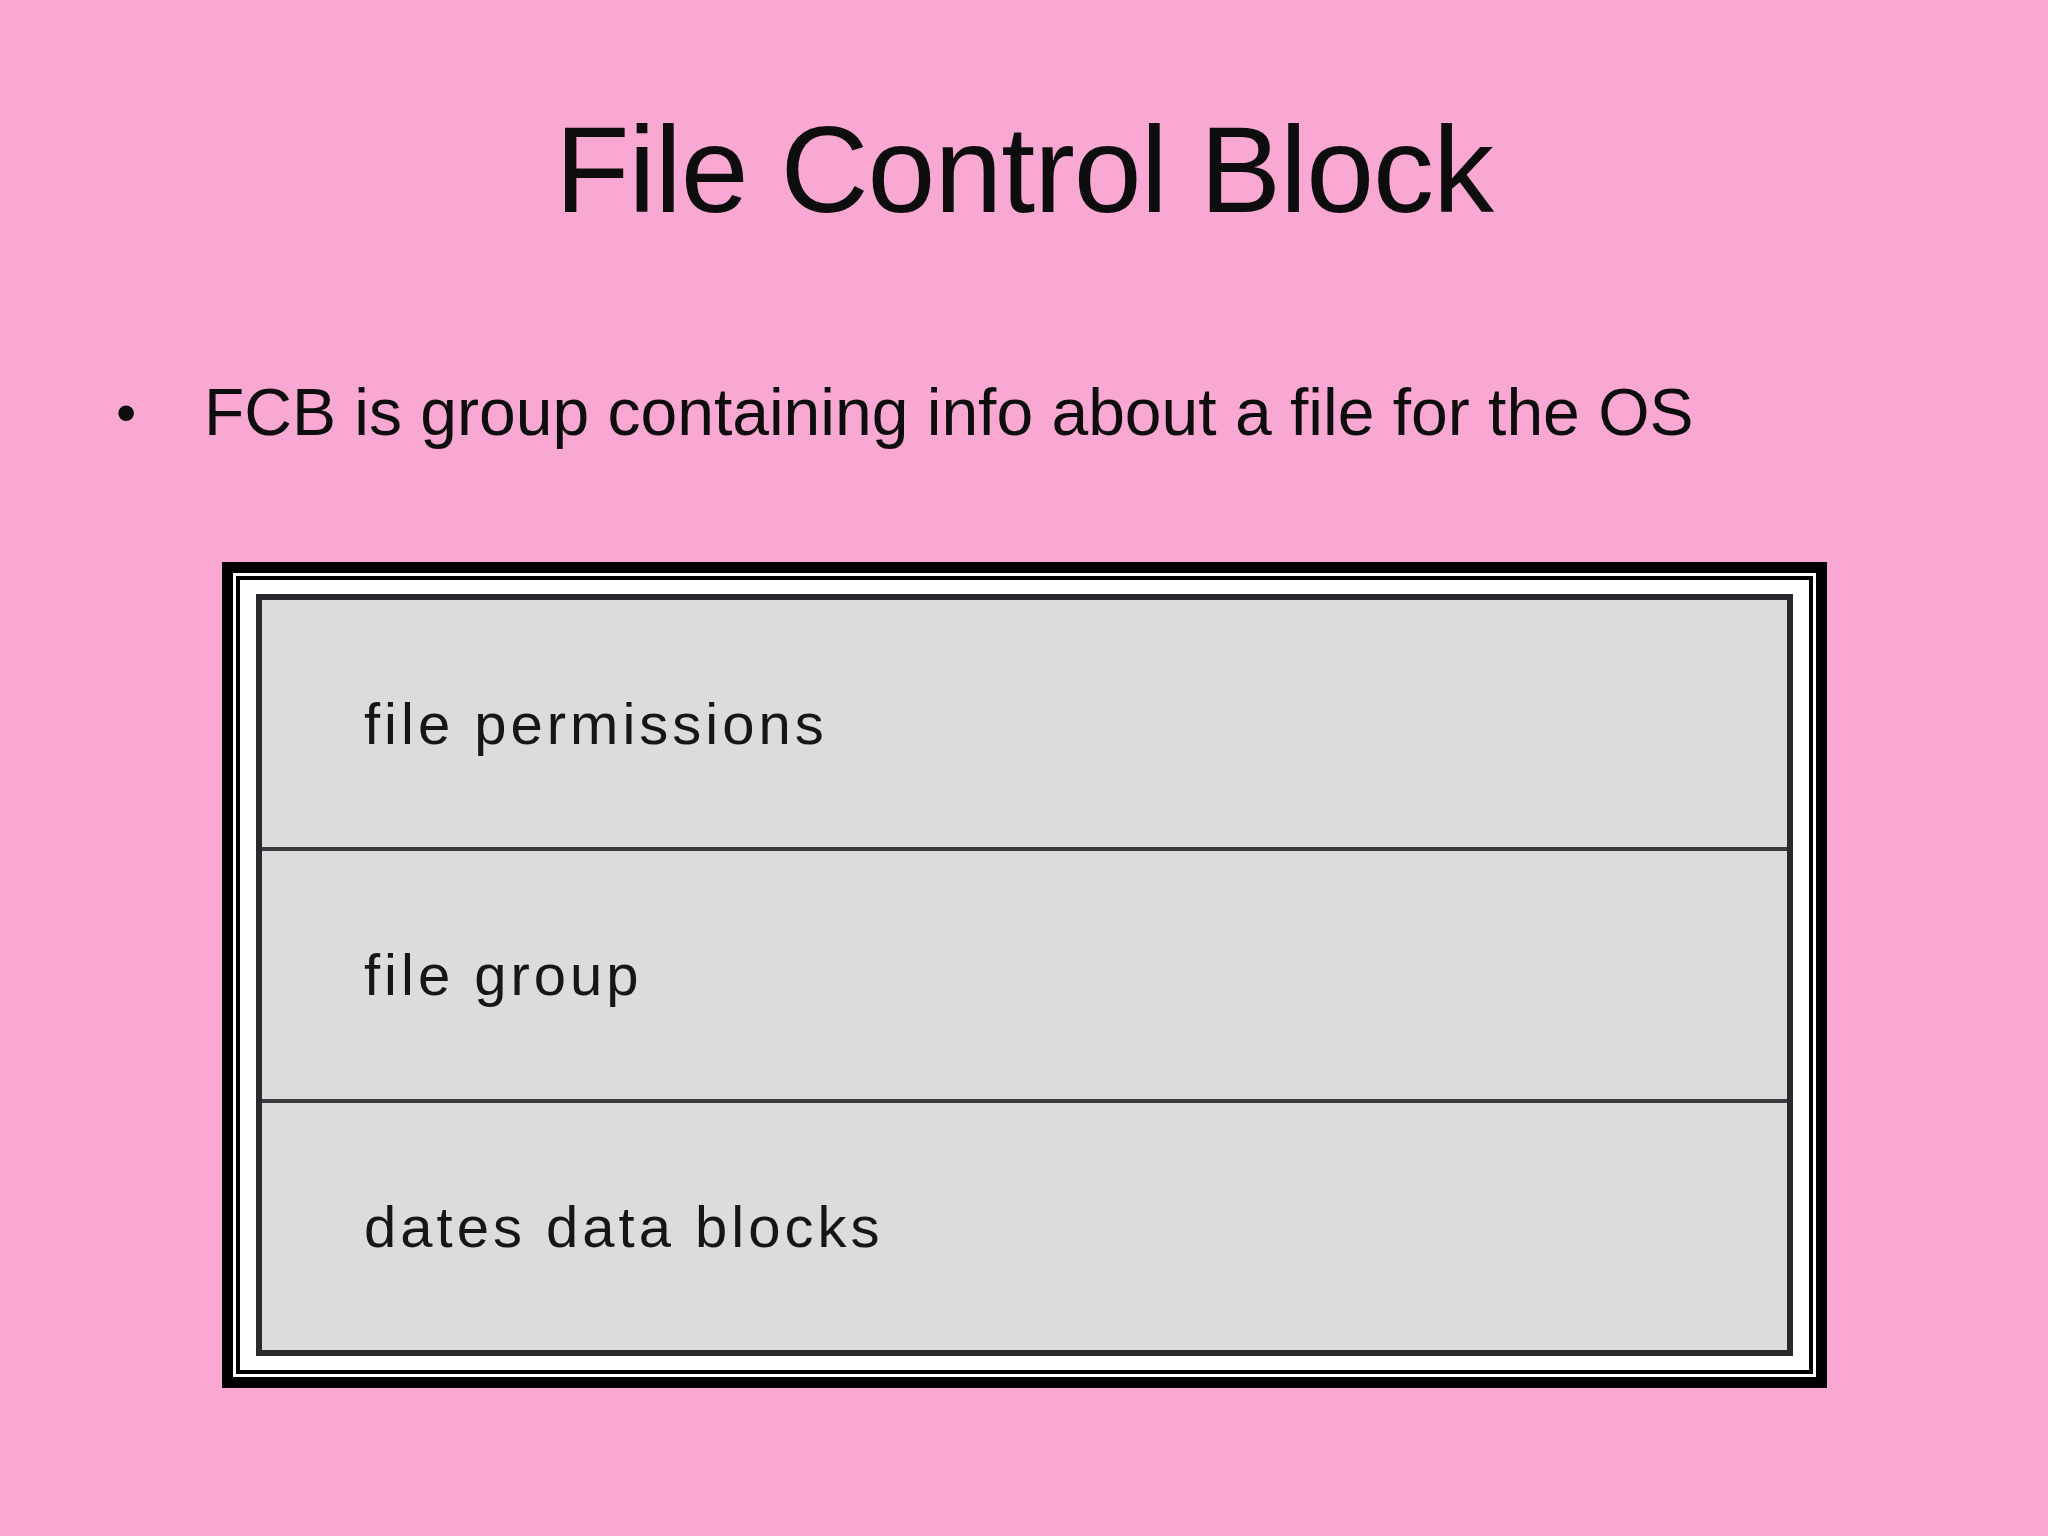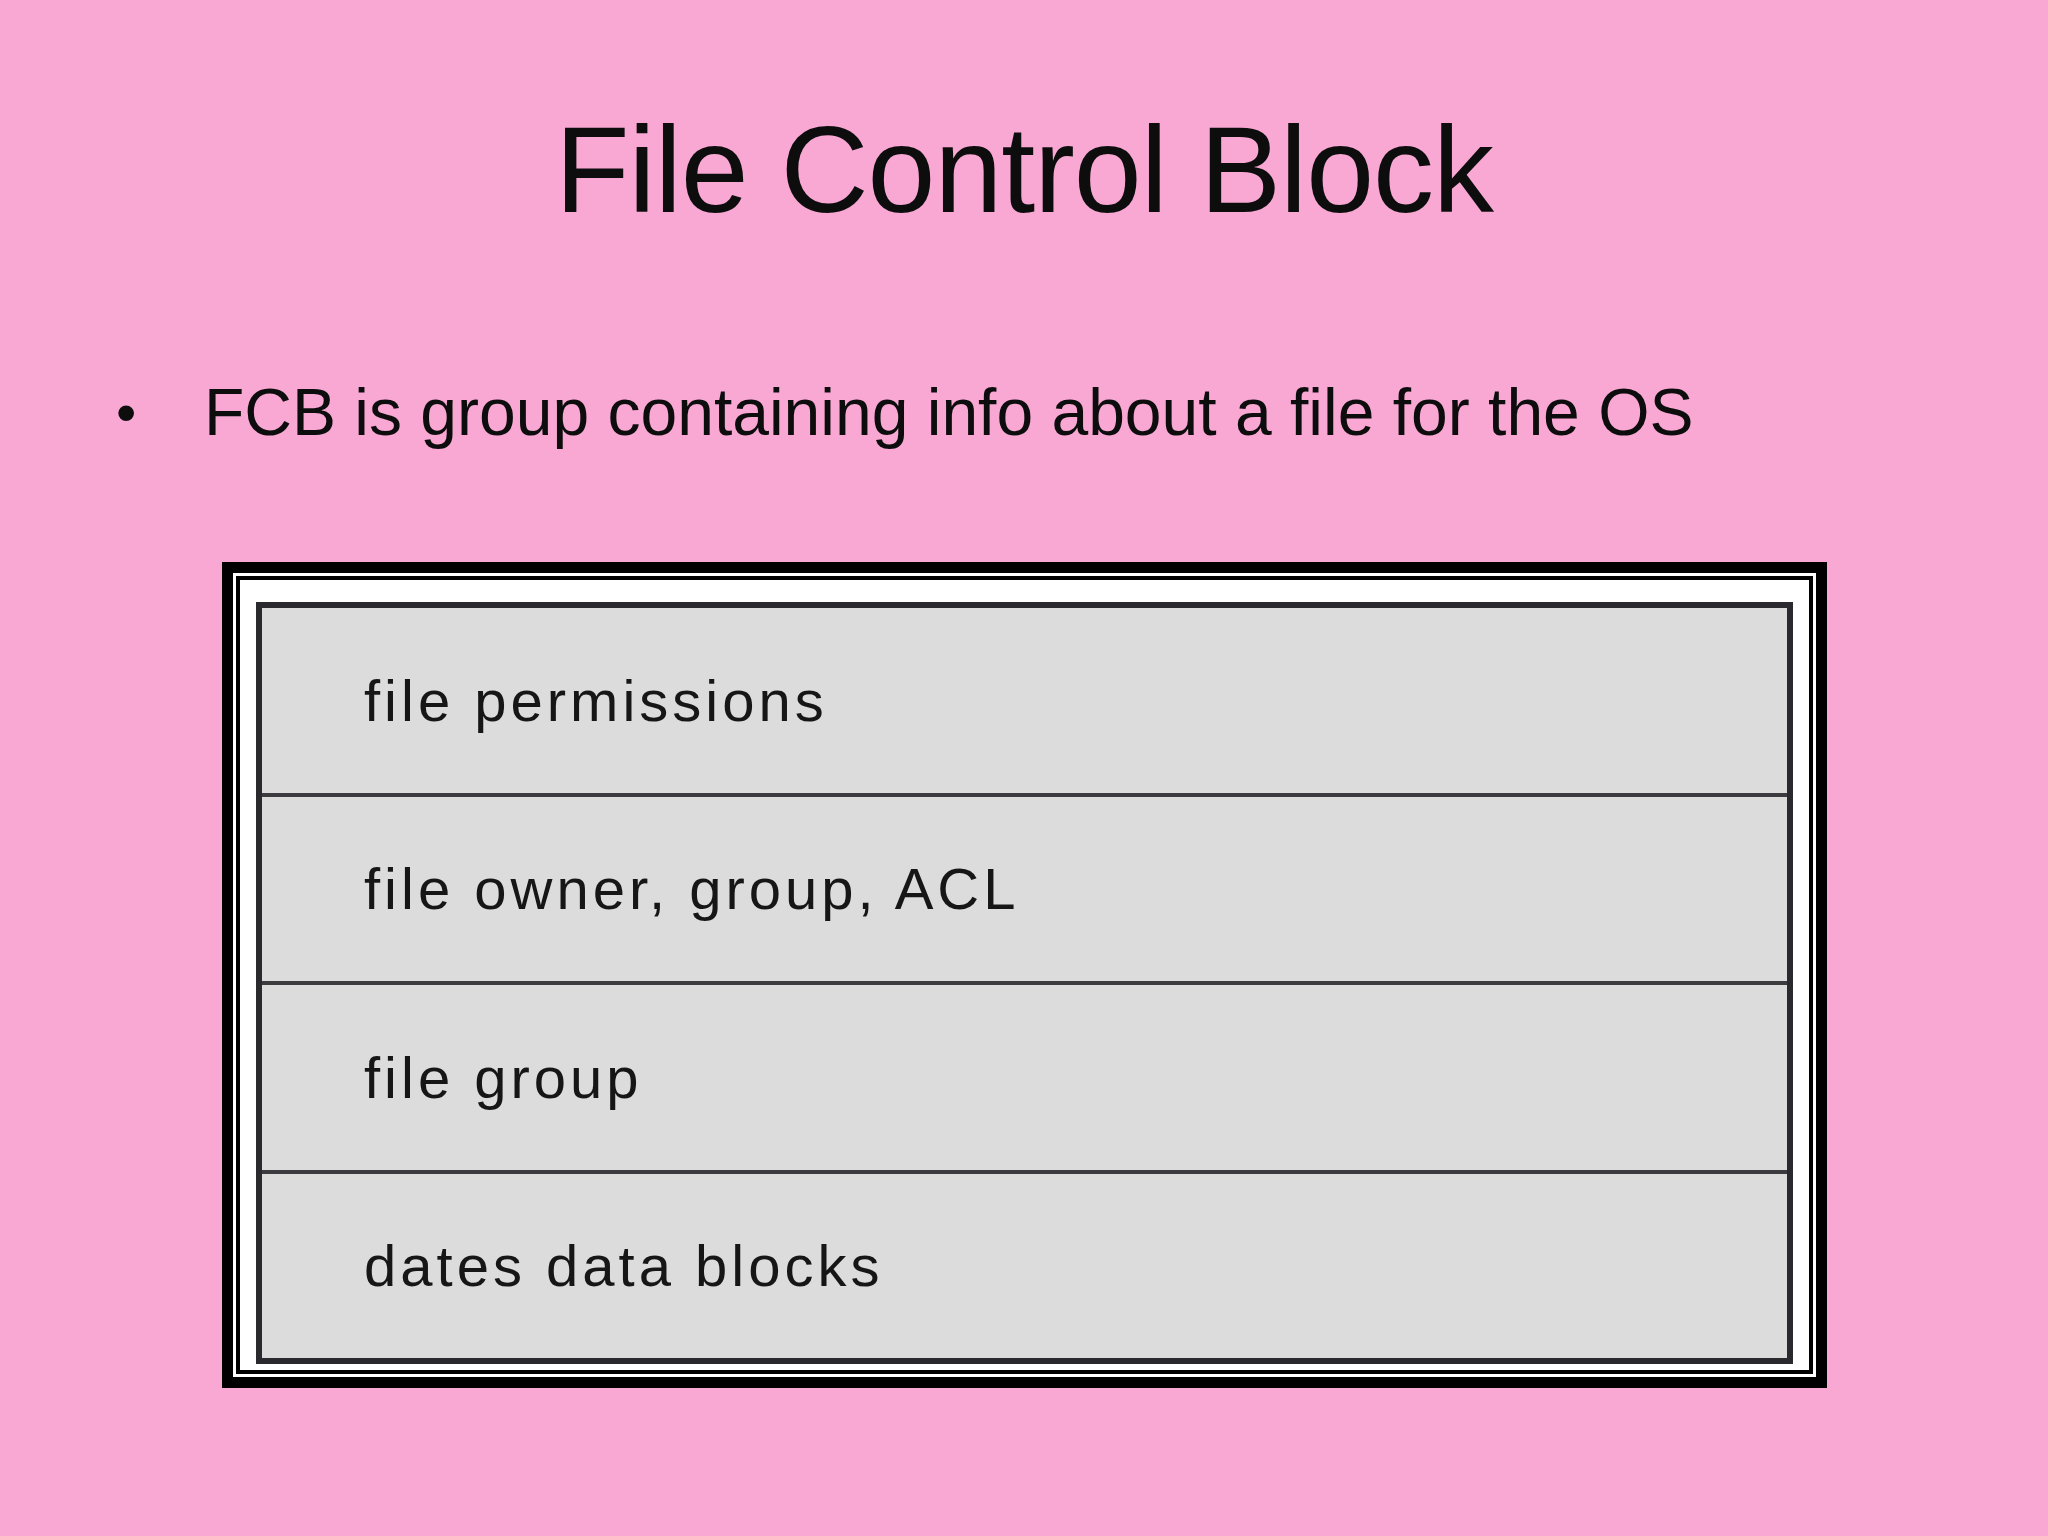--- a/index.html
+++ b/index.html
@@ -75,21 +75,20 @@
 
   
   .fcb-table {
     width: 100%;
     height: 100%;
     box-sizing: border-box;
     border: 6px solid var(--table-border, #2a2a2e);
     background: var(--row-fill, #dcdcdd);
     display: flex;
     flex-direction: column;
-    margin-top: 8px;
   }
   .fcb-row {
     flex: 1 1 0;
     display: flex;
     align-items: center;
     padding-left: 102px;
     box-sizing: border-box;
     font-size: 58px;
     letter-spacing: 4px;
     color: #161616;
@@ -112,23 +111,20 @@
   </div>
 
   <div class="figure-frame-outer">
     <div class="figure-frame-inner">
       <div class="fcb-table" id="fcb-table" style="--row-fill: #dcdcdd; --row-divider: #3c3c40; --table-border: #2a2a2e;">
 
       <div class="fcb-row">
             <span>file permissions</span>
           </div>
           <div class="fcb-row">
-            <span>file owner, group, ACL</span>
-          </div>
-          <div class="fcb-row">
             <span>file group</span>
           </div>
           <div class="fcb-row">
             <span>dates data blocks</span>
           </div>
         </div>
     </div>
   </div>
 
 </div>

